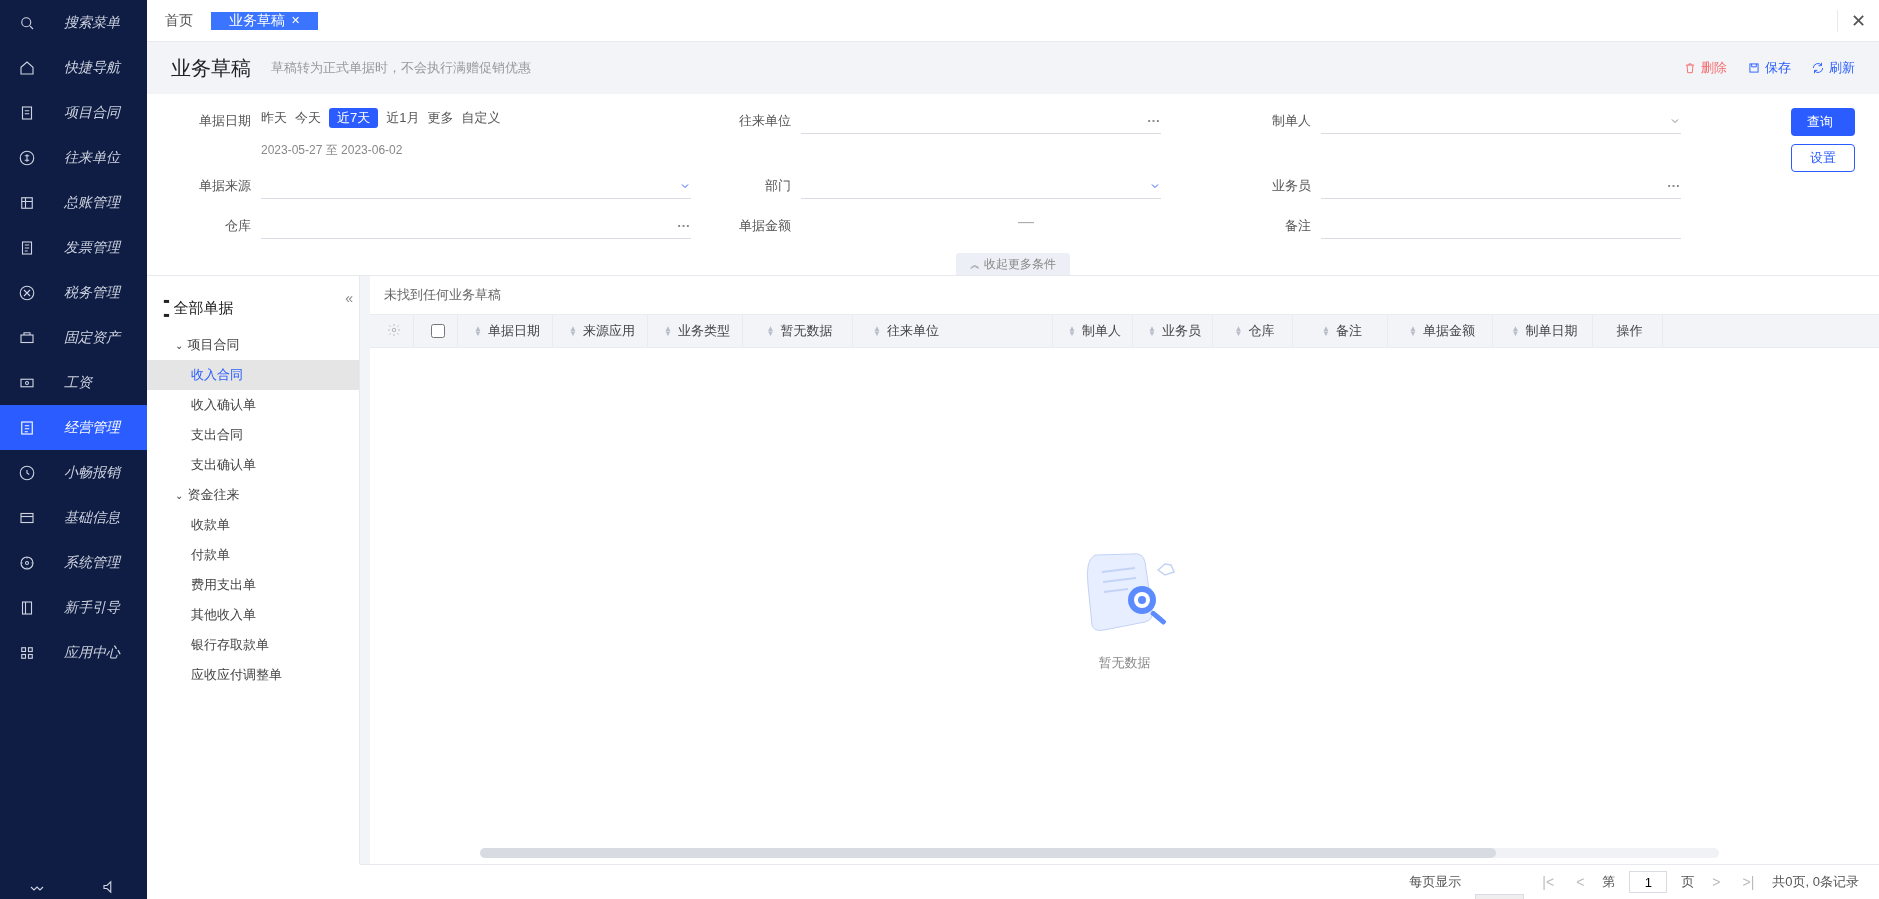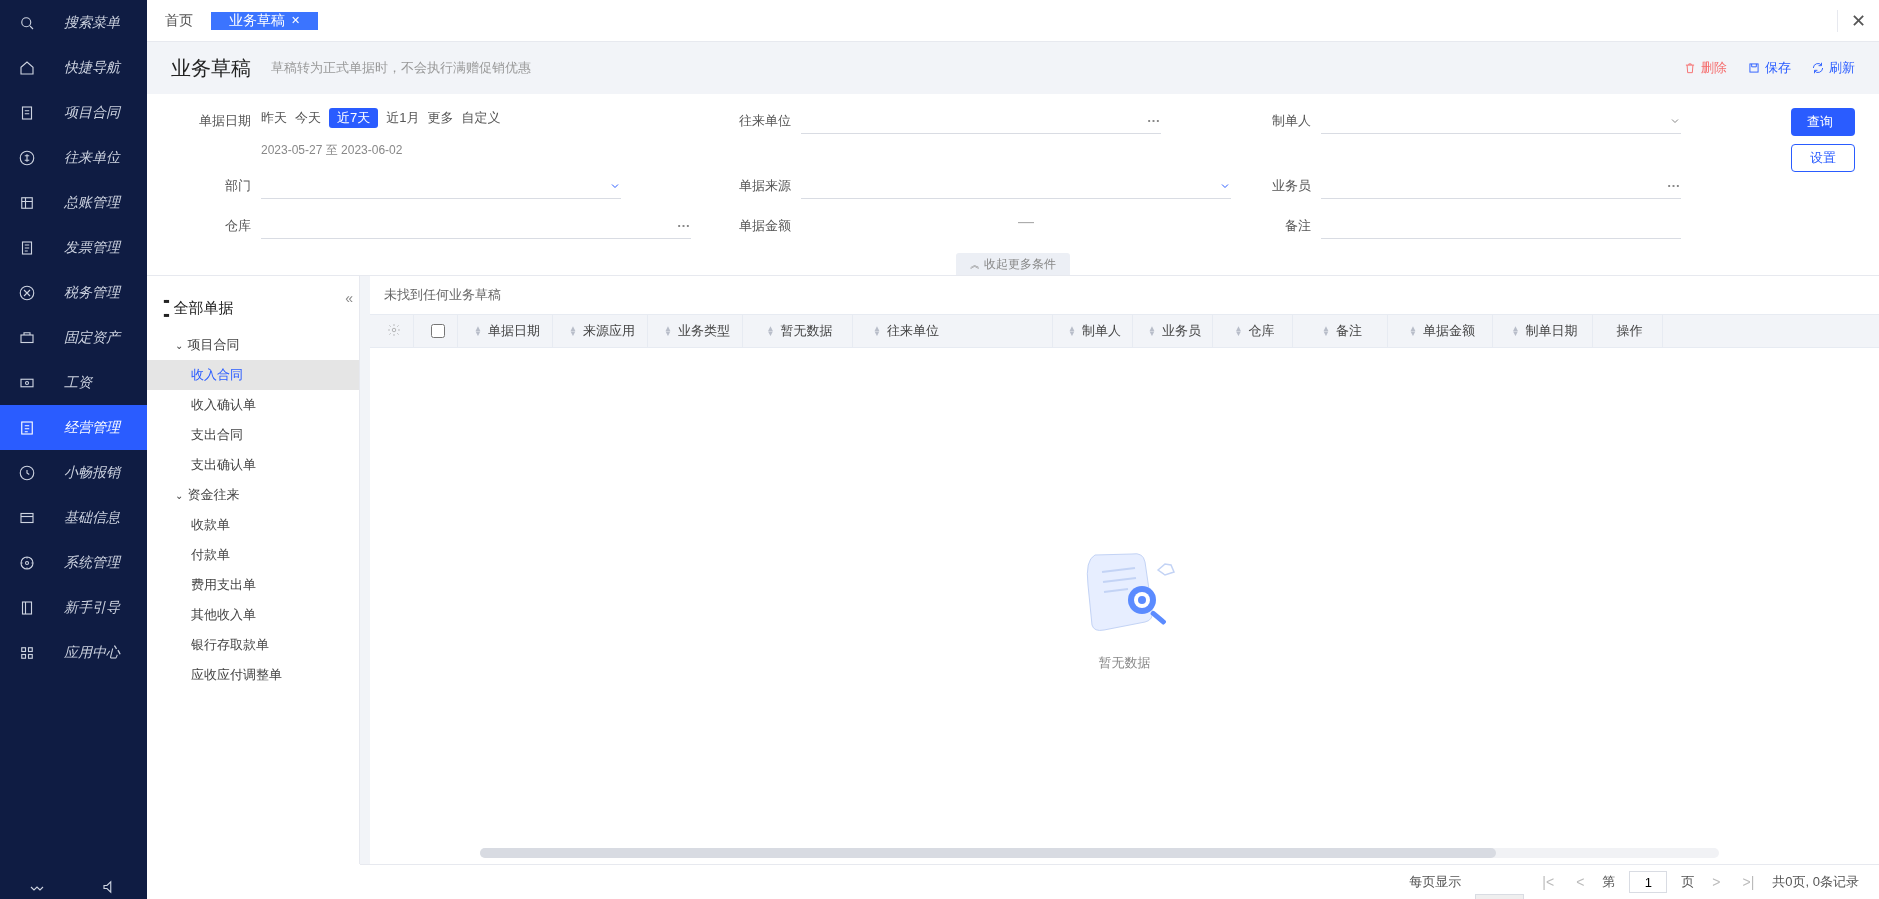--- a/index.html
+++ b/index.html
@@ -314,34 +314,34 @@
           <div class="select-input">
             <svg viewBox="0 0 24 24">
               <path d="M6 9l6 6 6-6" fill="none" stroke-width="2"></path>
             </svg>
           </div>
         </div>
     </div>
   </div>
 
   <div class="filter-row">
-    <div class="filter-cell c2">
-      <div class="filter-label">部门</div>
-      <div class="filter-body">
-          <div class="select-input">
+    <div class="filter-cell c1">
+      <div class="filter-label">单据来源</div>
+      <div class="filter-body">
+          <div class="select-input wide">
             <svg viewBox="0 0 24 24">
               <path d="M6 9l6 6 6-6" fill="none" stroke="#2a5cff" stroke-width="2"></path>
             </svg>
           </div>
         </div>
     </div>
-    <div class="filter-cell c1">
-      <div class="filter-label">单据来源</div>
-      <div class="filter-body">
-          <div class="select-input wide">
+    <div class="filter-cell c2">
+      <div class="filter-label">部门</div>
+      <div class="filter-body">
+          <div class="select-input">
             <svg viewBox="0 0 24 24">
               <path d="M6 9l6 6 6-6" fill="none" stroke="#2a5cff" stroke-width="2"></path>
             </svg>
           </div>
         </div>
     </div>
     <div class="filter-cell c3">
       <div class="filter-label">业务员</div>
       <div class="filter-body">
           <div class="select-input">

